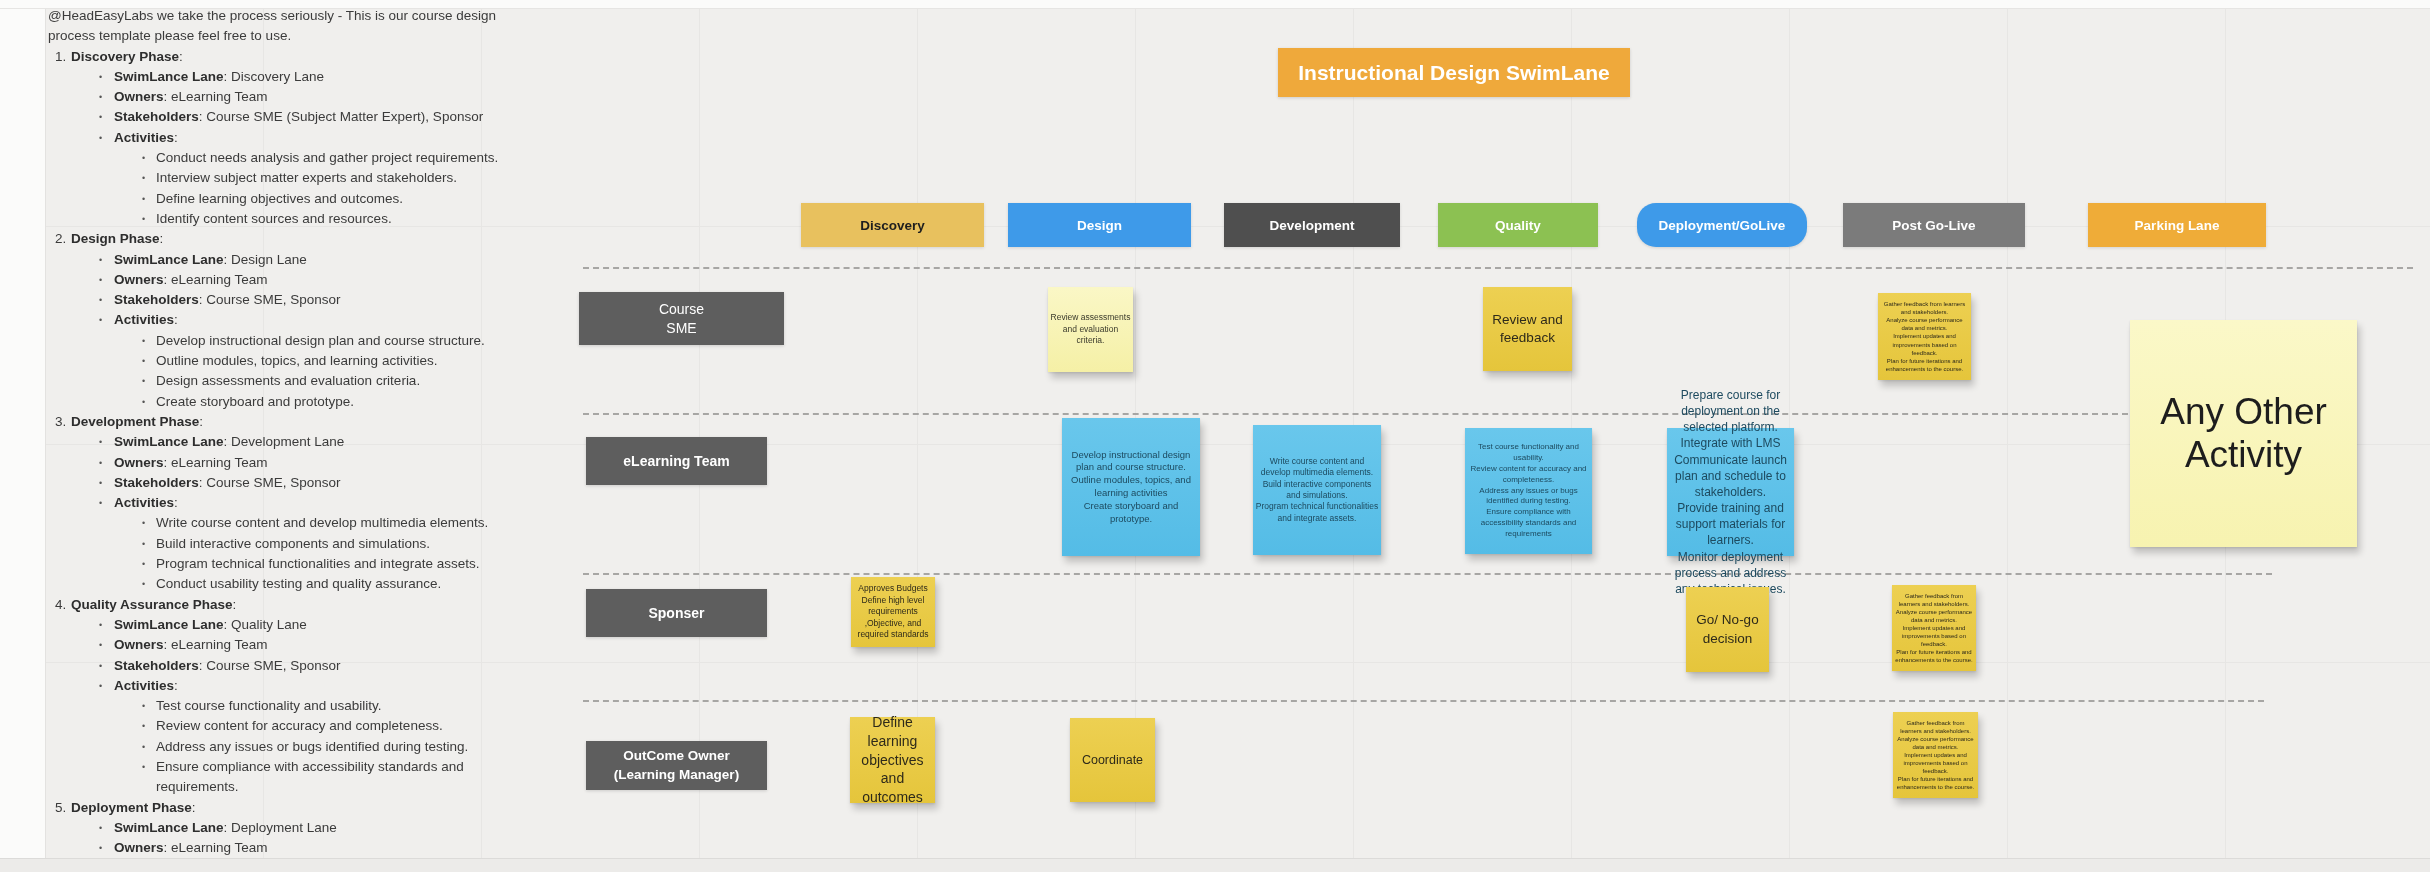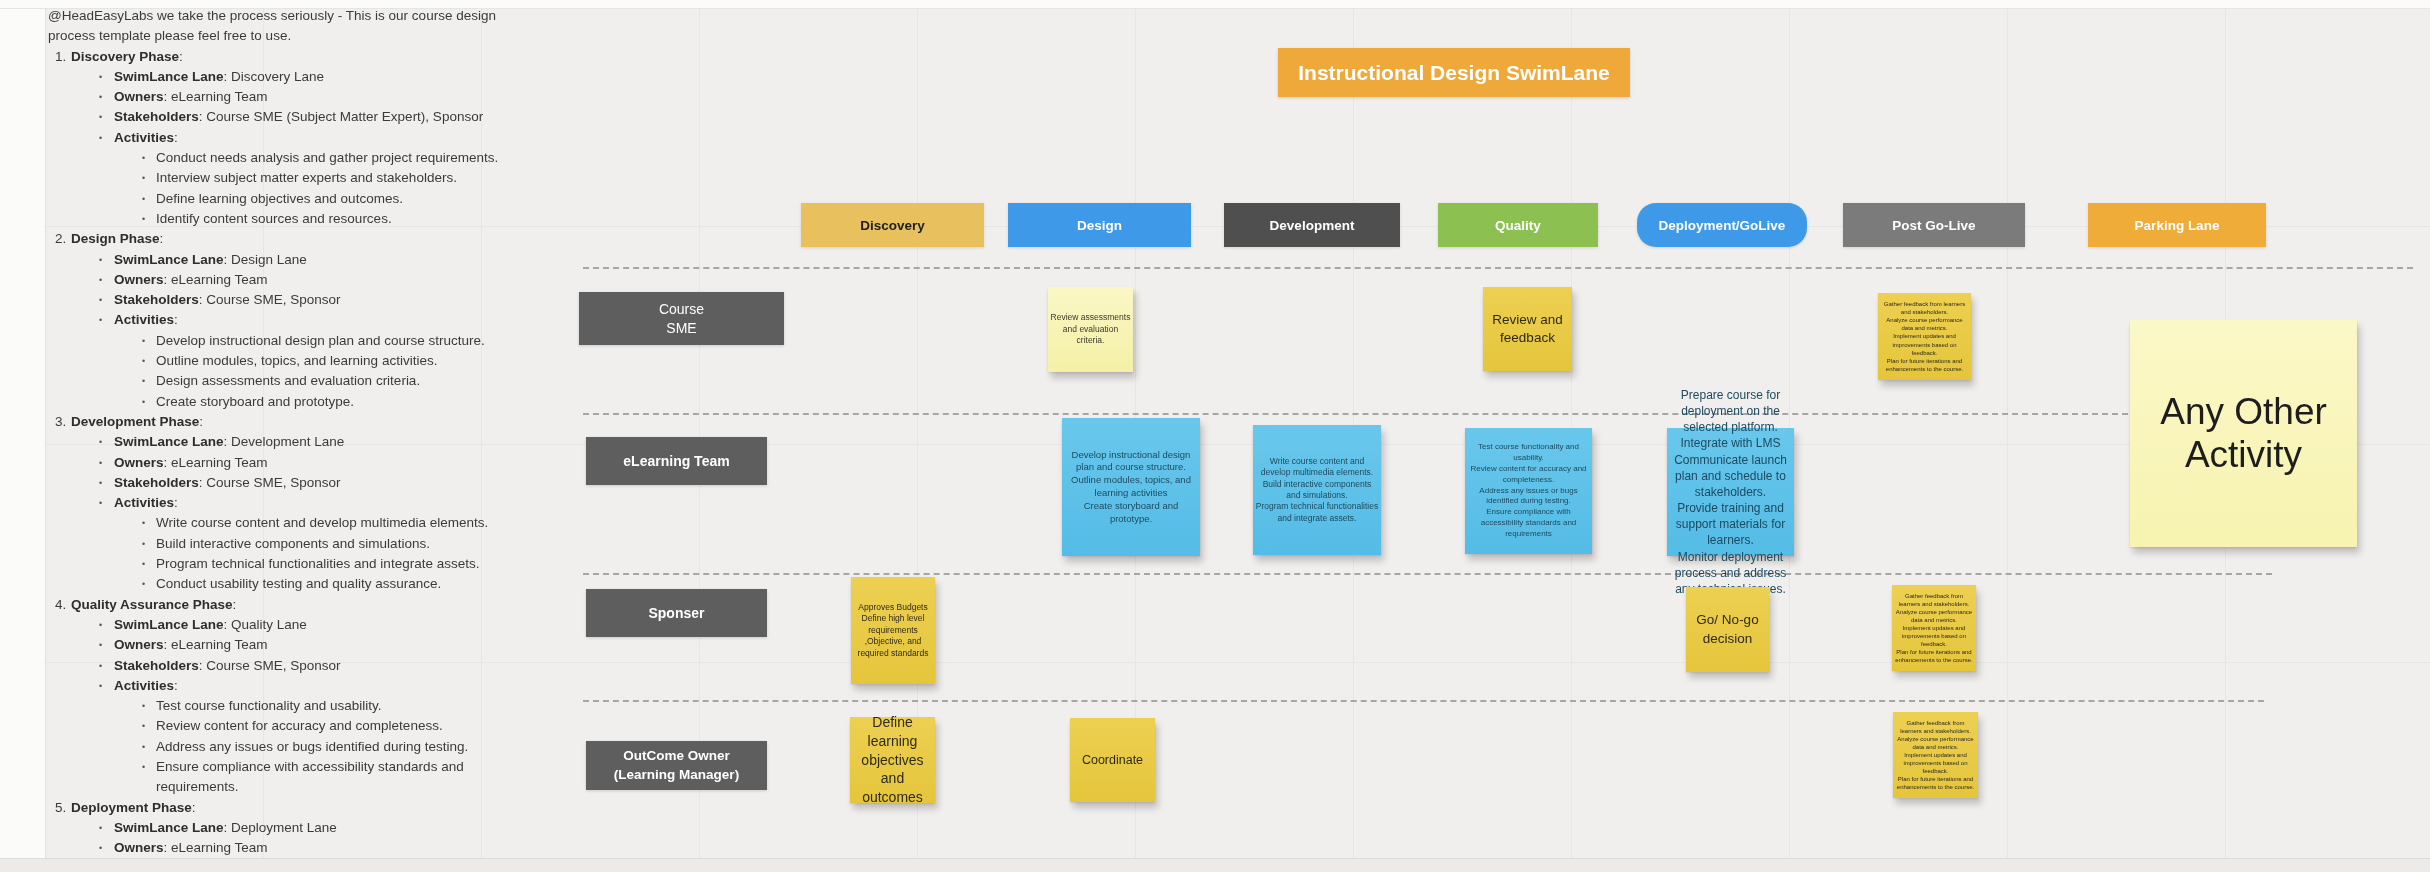--- a/index.html
+++ b/index.html
@@ -261,21 +261,21 @@
 Program technical functionalities and integrate assets.</div>
       <div class="sticky blue" style="left: 1465px; top: 428px; width: 127px; height: 126px; font-size: 8px;">Test course functionality and usability.
 Review content for accuracy and completeness.
 Address any issues or bugs identified during testing.
 Ensure compliance with accessibility standards and requirements</div>
       <div class="sticky blue" style="left: 1667px; top: 428px; width: 127px; height: 128px; font-size: 12px;">Prepare course for deployment on the selected platform.
 Integrate with LMS
 Communicate launch plan and schedule to stakeholders.
 Provide training and support materials for learners.
 Monitor deployment process and address any technical issues.</div>
-      <div class="sticky gold" style="left: 851px; top: 577px; width: 84px; height: 107px; font-size: 8.5px;">Approves Budgets Define high level requirements ,Objective, and required standards</div>
+      <div class="sticky gold" style="left: 851px; top: 577px; width: 84px; height: 70px; font-size: 8.5px;">Approves Budgets Define high level requirements ,Objective, and required standards</div>
       <div class="sticky gold" style="left: 1686px; top: 587px; width: 83px; height: 85px; font-size: 13.5px;">Go/ No-go decision</div>
       <div class="sticky gold" style="left: 1892px; top: 585px; width: 84px; height: 86px; font-size: 6px;">Gather feedback from learners and stakeholders.
 Analyze course performance data and metrics.
 Implement updates and improvements based on feedback.
 Plan for future iterations and enhancements to the course.</div>
       <div class="sticky gold" style="left: 850px; top: 717px; width: 85px; height: 86px; font-size: 14px;">Define learning objectives and outcomes</div>
       <div class="sticky gold" style="left: 1070px; top: 718px; width: 85px; height: 84px; font-size: 12.5px;">Coordinate</div>
       <div class="sticky gold" style="left: 1893px; top: 712px; width: 85px; height: 86px; font-size: 6px;">Gather feedback from learners and stakeholders.
 Analyze course performance data and metrics.
 Implement updates and improvements based on feedback.

